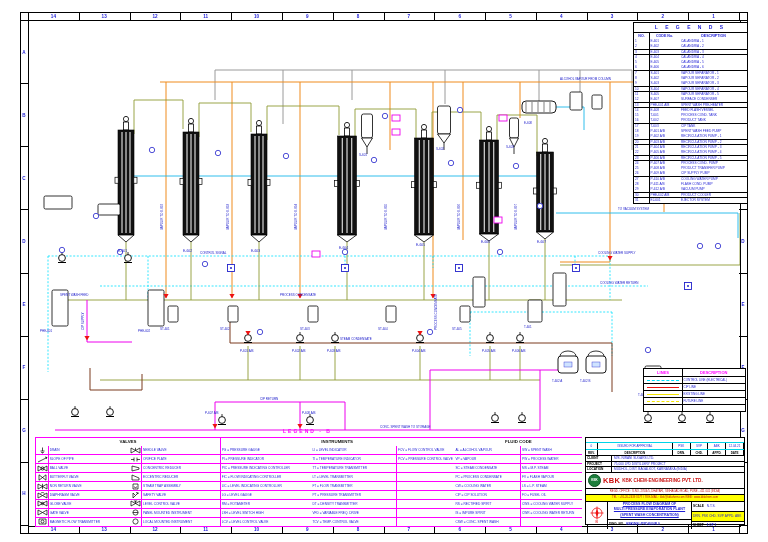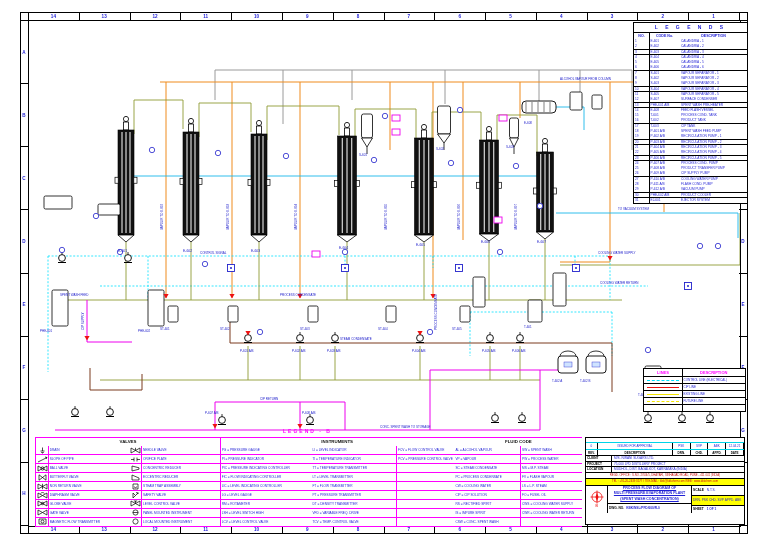--- a/index.html
+++ b/index.html
@@ -843,20 +843,25 @@
     </div>
     <div class="row" style="height:5.6px;line-height:5.6px;">
       <div class="c lbl" style="width:26px;padding-left:1px;">PROJECT</div>
       <div class="val" style="flex:1;padding-left:2px;">75,000 LPD DISTILLERY PROJECT</div>
     </div>
     <div class="row" style="height:5.6px;line-height:5.6px;">
       <div class="c lbl" style="width:26px;padding-left:1px;">LOCATION</div>
       <div class="val" style="flex:1;padding-left:2px;">MUDHOL, DIST. BAGALKOT, KARNATAKA (INDIA)</div>
     </div>
 
+    <div class="kbk-band">
+      <div class="kbk-logo">KBK</div>
+      <div class="kbk-big">KBK</div>
+      <div class="kbk-name">KBK CHEM-ENGINEERING PVT. LTD.</div>
+    </div>
     <div class="kbk-addr">REGD. OFFICE : S.NO. 270/4/5, DHAYARI, SINHAGAD ROAD, PUNE - 411 041 (INDIA)</div>
     <div class="kbk-tel">TEL : +91-20-2439 3577 / 78   E-MAIL : kbk@kbkchem.com   WEB : www.kbkchem.com</div>
 
     <div style="display:flex;height:27px;">
       <div class="c" style="width:22px;display:flex;align-items:center;justify-content:center;flex-direction:column;">
         <svg width="14" height="14" viewBox="0 0 14 14">
           <circle cx="7" cy="7" r="5" fill="none" stroke="#e11" stroke-width="0.8"></circle>
           <path d="M7 0.5 V13.5 M0.5 7 H13.5" stroke="#e11" stroke-width="0.8"></path>
           <path d="M7 2.5 L8.5 7 L7 11.5 L5.5 7 Z" fill="#e11"></path>
         </svg>

